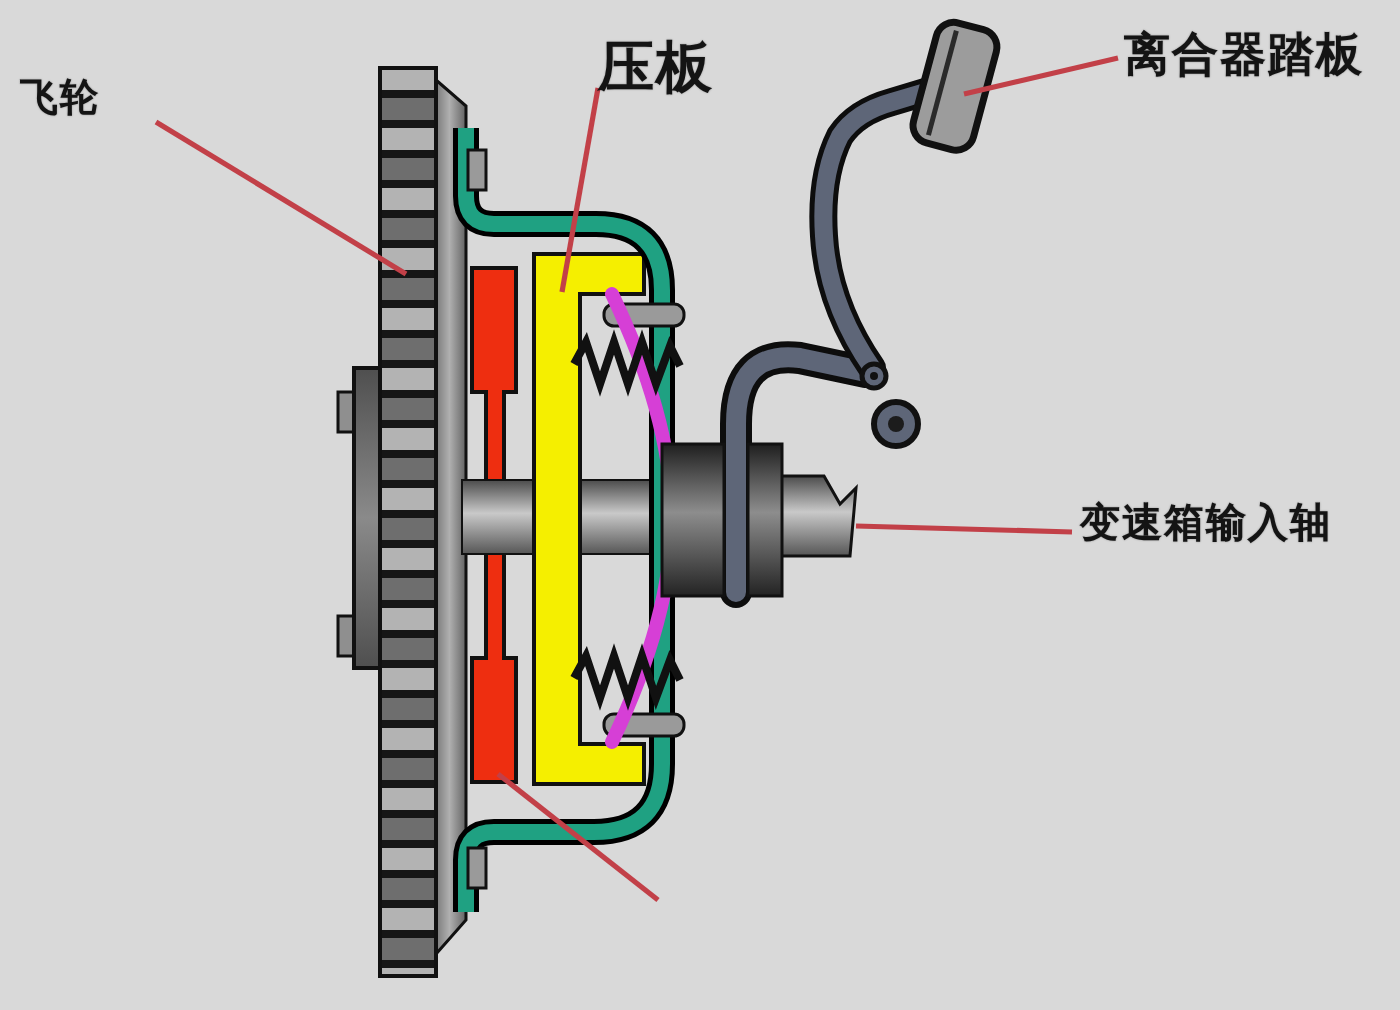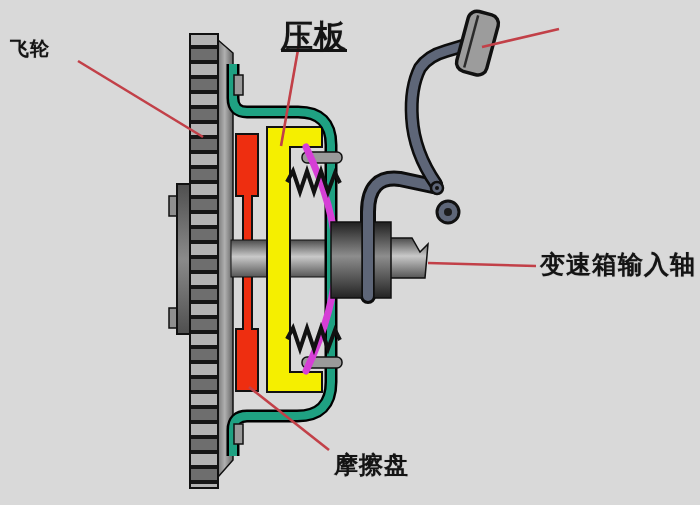--- a/index.html
+++ b/index.html
@@ -13,23 +13,23 @@
   .stage svg{position:absolute;left:0;top:0;}
   .diagram-label{
     position:absolute;
     font-weight:700;
     color:#141414;
     white-space:nowrap;
     letter-spacing:1px;
     text-shadow:0 0 1px rgba(0,0,0,.35);
   }
   .lbl-flywheel{left:10px;top:36px;font-size:19px;}
-  .lbl-pressure{left:281px;top:15px;font-size:32px;text-decoration:underline;}
+  .lbl-pressure{left:299px;top:15px;font-size:28px;}
   .lbl-pedal{left:562px;top:12px;font-size:23px;}
-  .lbl-shaft{left:540px;top:248px;font-size:25px;}
+  .lbl-shaft{left:540px;top:248px;font-size:20px;}
   .lbl-friction{left:334px;top:449px;font-size:24px;}
 </style>
 </head>
 <body>
 
 <div class="stage">
 
   <svg width="700" height="505" viewBox="0 0 700 505">
     <defs>
       <pattern id="teeth" x="190" y="34" width="28" height="30" patternUnits="userSpaceOnUse">
@@ -122,15 +122,15 @@
       <line x1="78" y1="61" x2="203" y2="137"></line>
       <line x1="299" y1="44" x2="281" y2="146"></line>
       <line x1="482" y1="47" x2="559" y2="29"></line>
       <line x1="428" y1="263" x2="536" y2="266"></line>
       <line x1="249" y1="387" x2="329" y2="450"></line>
     </g>
   </svg>
 
   <div class="diagram-label lbl-flywheel">飞轮</div>
   <div class="diagram-label lbl-pressure">压板</div>
+  <div class="diagram-label lbl-pedal">离合器踏板</div>
   <div class="diagram-label lbl-shaft">变速箱输入轴</div>
-  <div class="diagram-label lbl-friction">摩擦盘</div>
 </div>
 
 </body></html>

